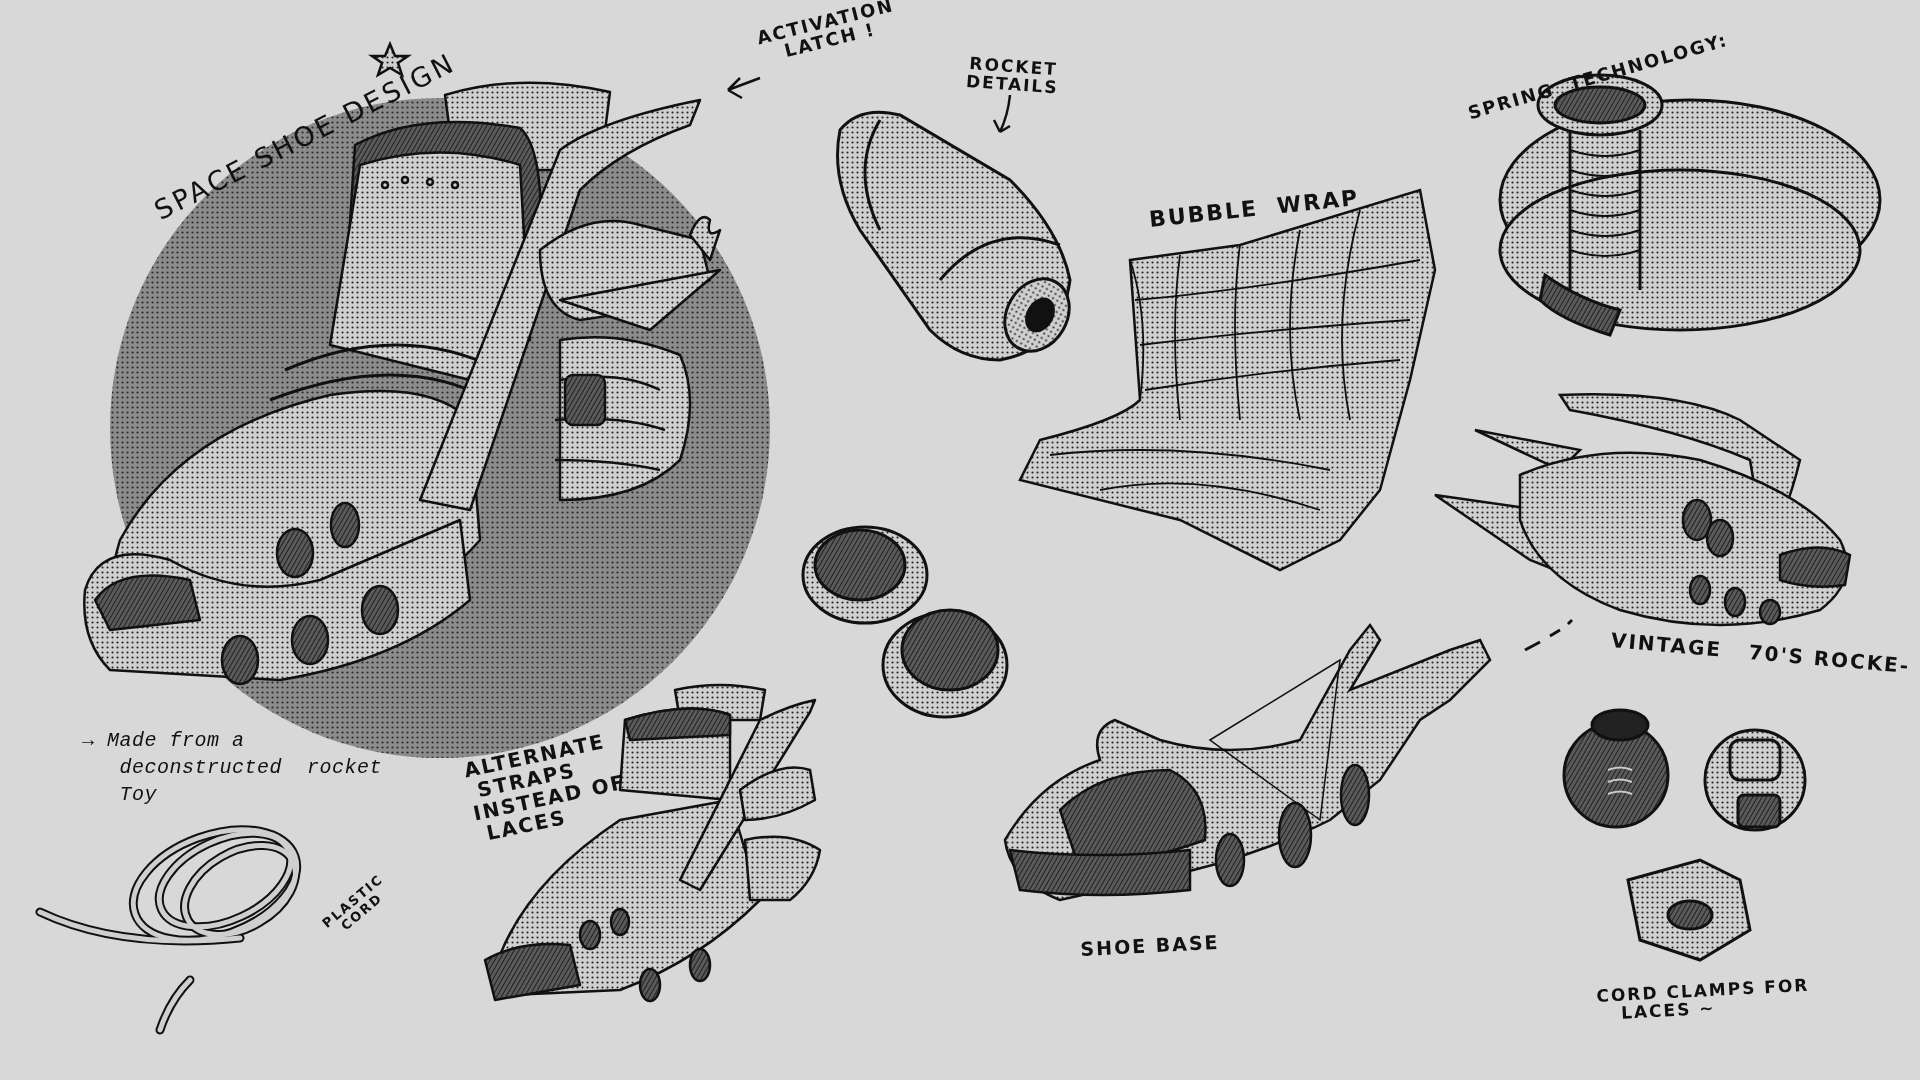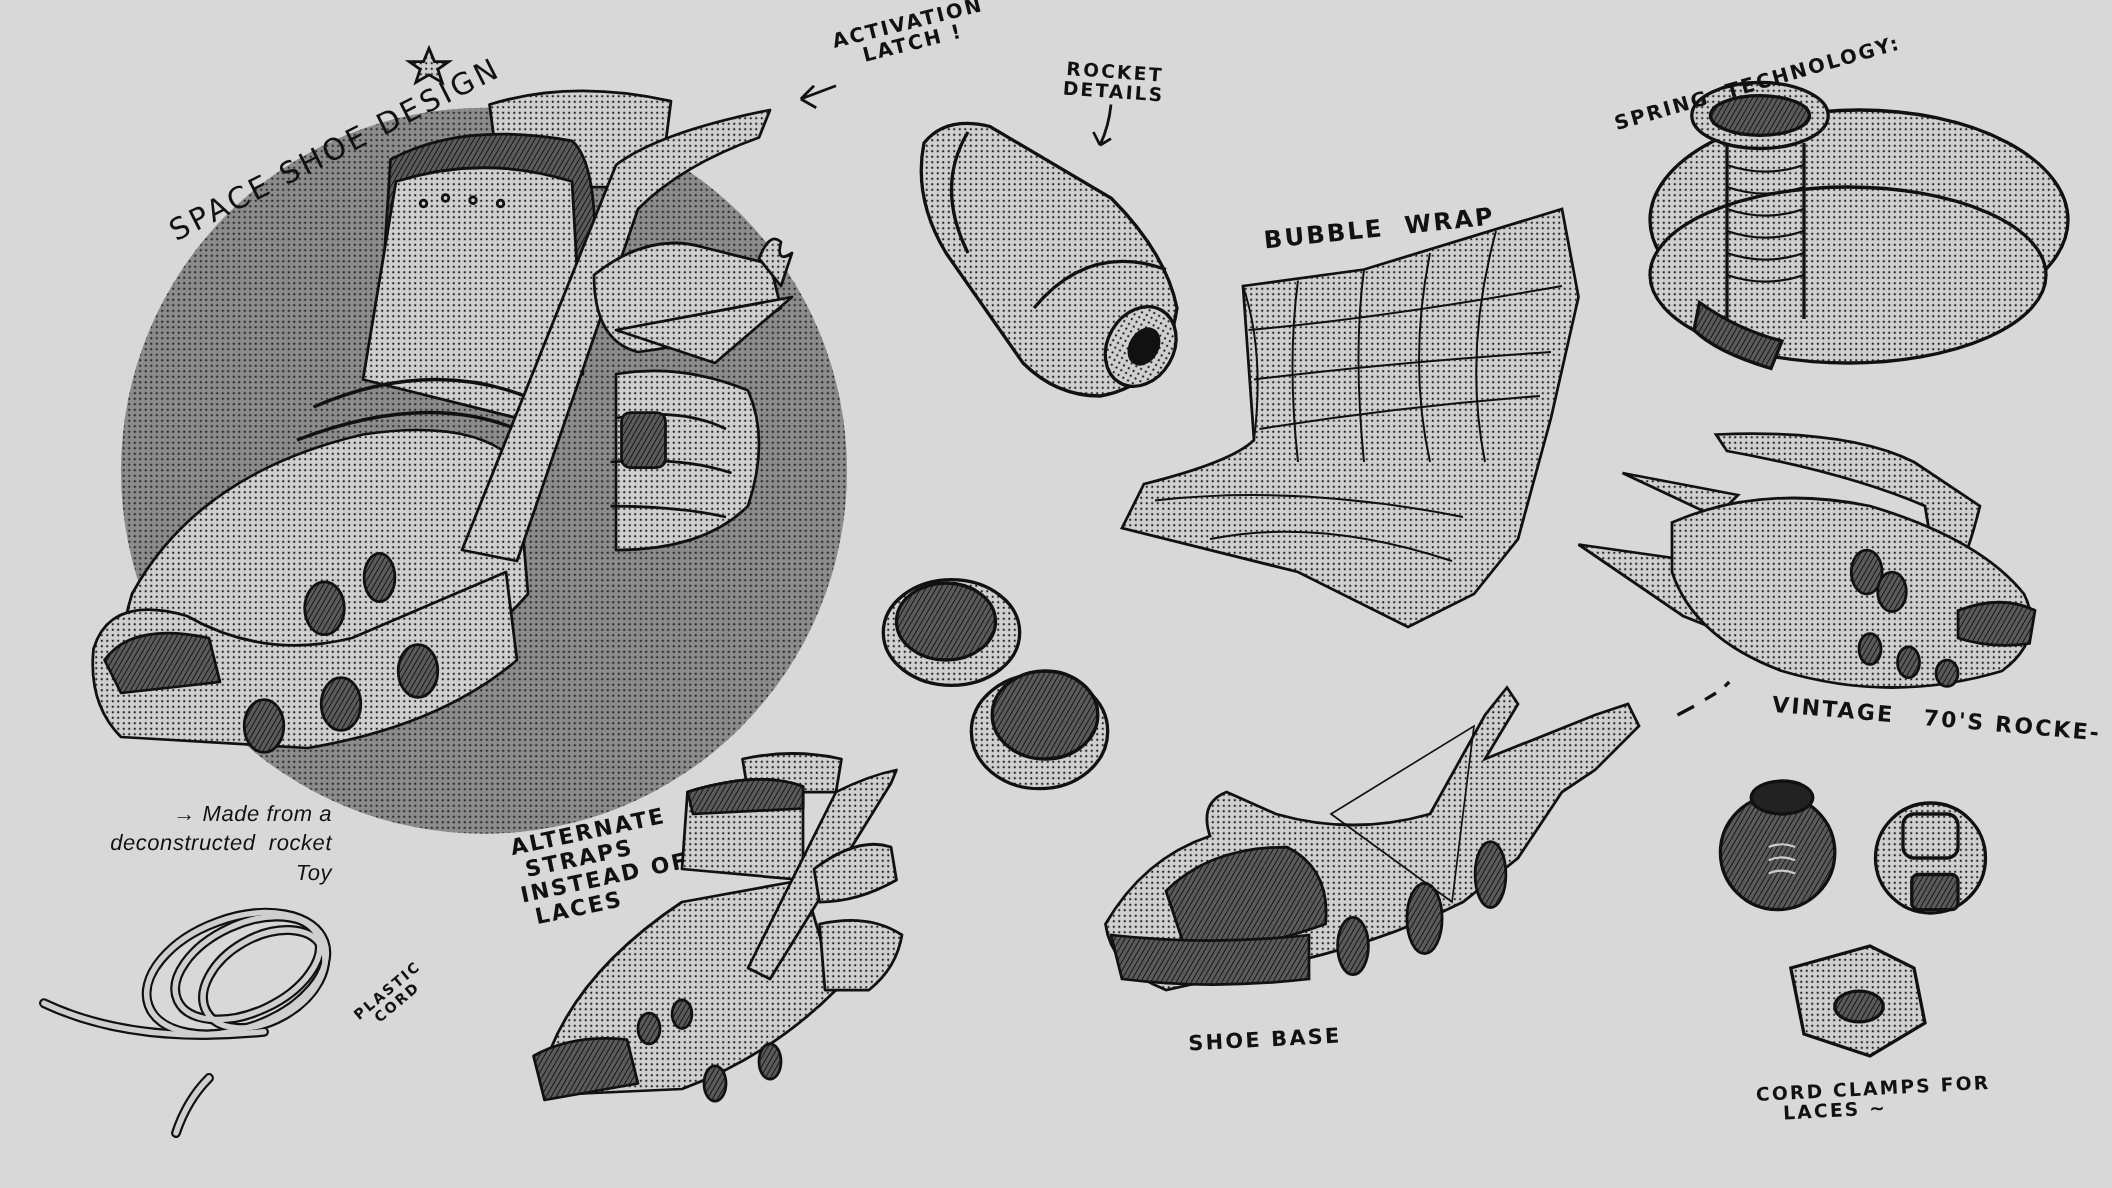--- a/index.html
+++ b/index.html
@@ -14,25 +14,24 @@
     position: absolute;
     font-family: "DejaVu Sans", sans-serif;
     color: #111;
     font-weight: bold;
     letter-spacing: 2px;
     white-space: pre;
     line-height: 1.05;
     transform-origin: left top;
   }
   .hand {
-    font-family: Liberation Sans, sans-serif;
+    font-family: Liberation Mono, monospace;
     font-weight: normal;
     letter-spacing: 0.5px;
     font-style: italic;
-    text-align: right;
   }
   svg { overflow: visible; }
 </style>
 </head>
 <body>
 
 <svg class="canvas" width="1920" height="1080" viewBox="0 0 1920 1080" xmlns="http://www.w3.org/2000/svg">
   <defs>
     <pattern id="dots" width="5" height="5" patternUnits="userSpaceOnUse">
       <rect width="5" height="5" fill="#d0d0d0"></rect>

